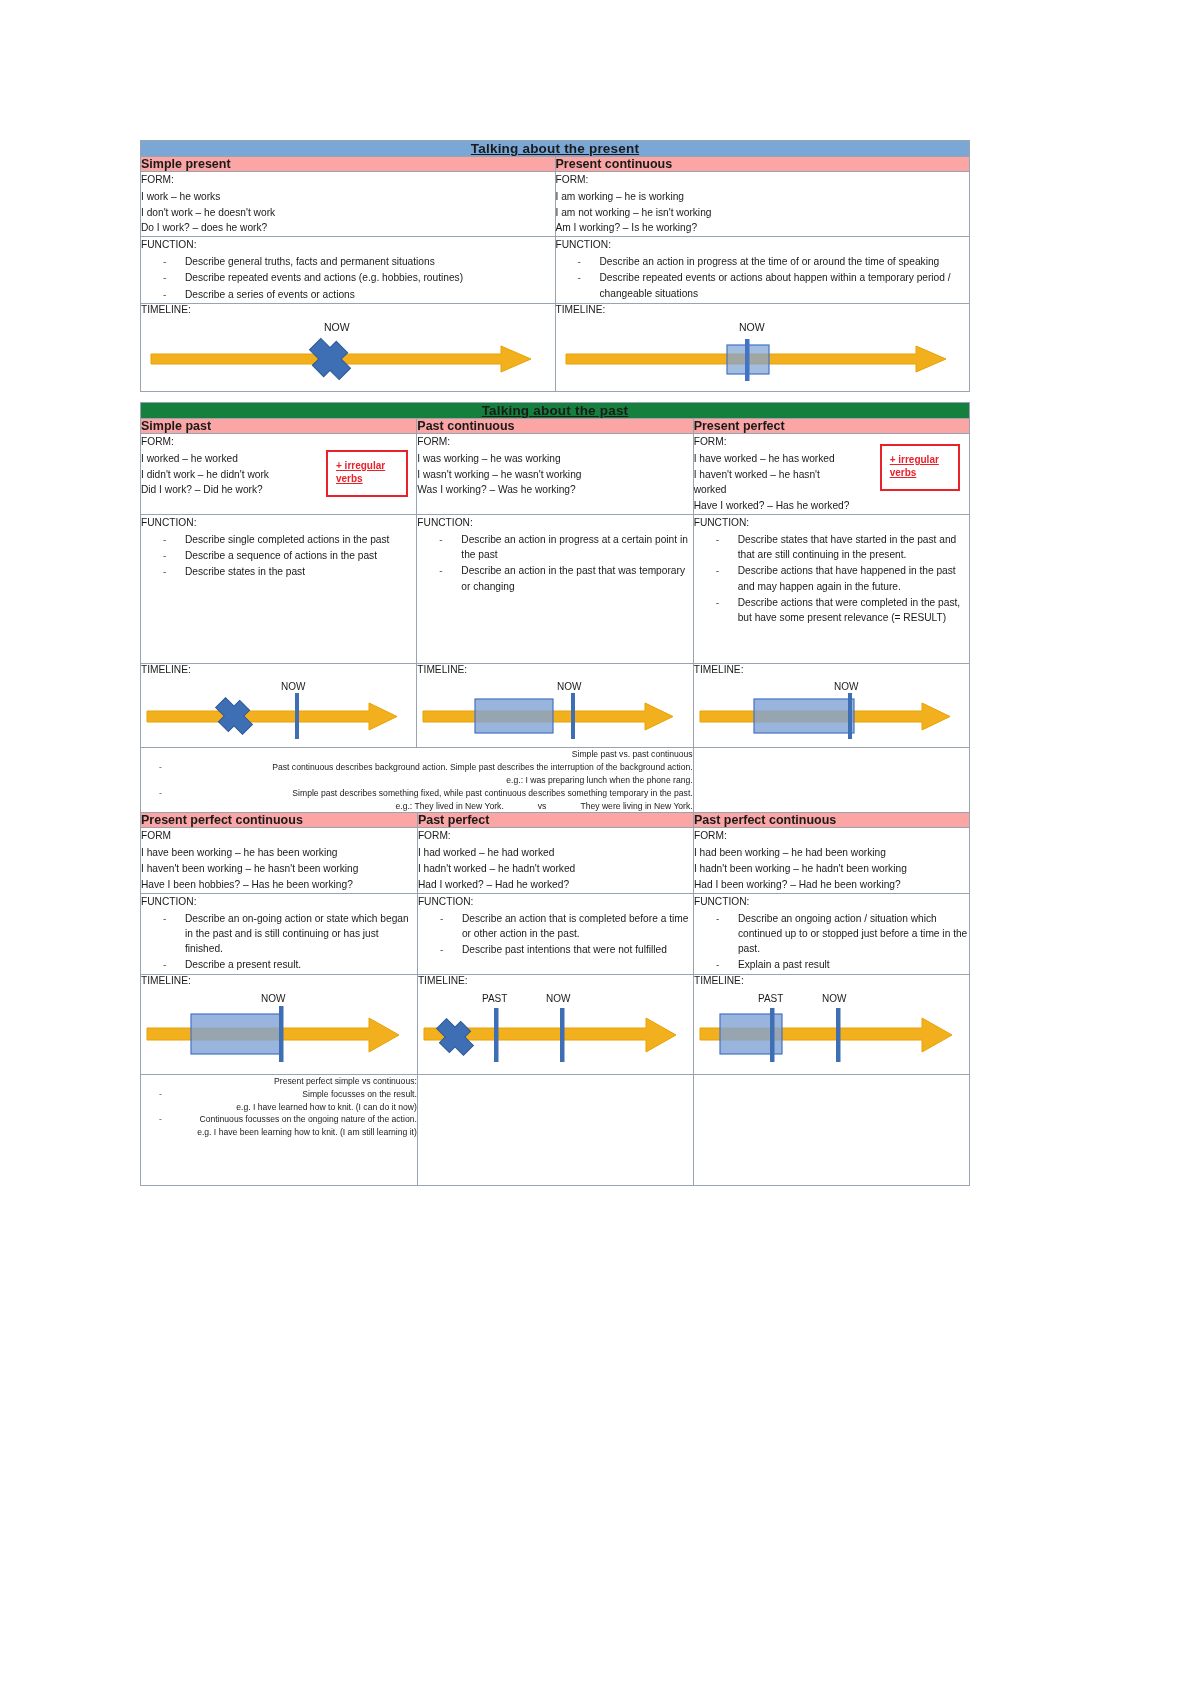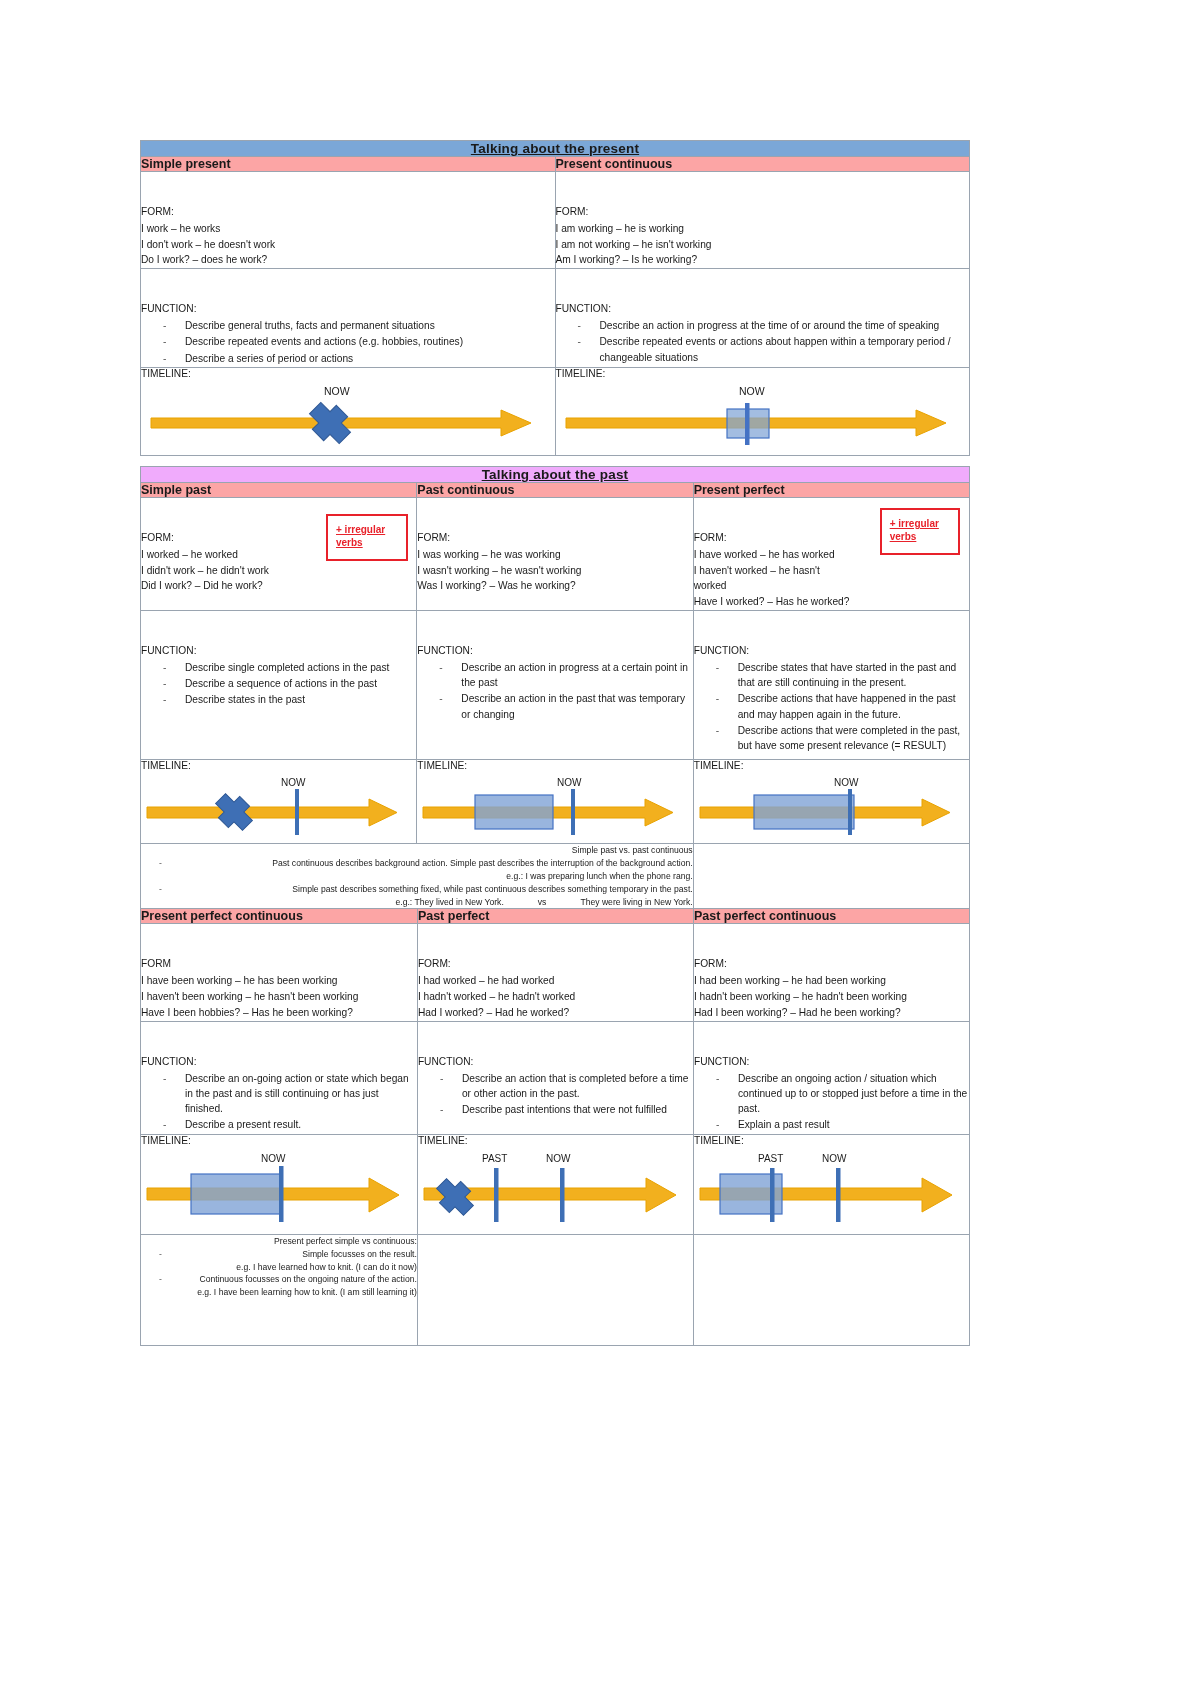--- a/index.html
+++ b/index.html
@@ -11,26 +11,26 @@
     -webkit-font-smoothing:none;
   }
   .page{position:relative;width:1200px;height:1696px;box-sizing:border-box;padding:140px 72px 0 140px;}
   table.grid{border-collapse:collapse;width:830px;table-layout:fixed;}
   table.grid td{border:1px solid #9aa4b0;vertical-align:top;padding:0;}
   .banner{
     background:#7ba7d7;text-align:center;font-weight:bold;font-size:13.5px;
     padding:7px 0 6px 0;letter-spacing:.2px;
   }
   .banner span{ text-decoration:underline; }
-  .banner.past{background:#f0abfc;}
+  .banner.past{background:#15803d;}
   .colhead{
     background:#fca5a5;font-weight:bold;font-size:12.5px;padding:6px 8px 5px 8px;
   }
   .cell{padding:6px 8px 7px 8px;font-size:10.2px;line-height:1.55;position:relative;}
-  .cell .lbl{display:block;margin-bottom:1px;margin-top:32px;}
+  .cell .lbl{display:block;margin-bottom:1px;}
   .cell .ln{display:block;}
   ul.fn{margin:1px 0 0 0;padding:0 0 0 14px;list-style:none;}
   ul.fn li{position:relative;padding-left:30px;margin-bottom:1px;line-height:1.5;}
   ul.fn li:before{content:"-";position:absolute;left:8px;top:0;color:#555;}
   .irrbox{
     position:absolute;border:2.2px solid #e8212a;background:#fff;
     color:#e8212a;font-weight:bold;font-size:10px;line-height:1.35;
     padding:7px 6px 9px 8px;text-align:left;
   }
   .irrbox u{text-decoration:underline;}
@@ -76,21 +76,21 @@
         <span class="ln">I am not working – he isn't working</span>
         <span class="ln">Am I working? – Is he working?</span>
       </td>
     </tr>
     <tr>
       <td class="cell">
         <span class="lbl">FUNCTION:</span>
         <ul class="fn">
           <li>Describe general truths, facts and permanent situations</li>
           <li>Describe repeated events and actions (e.g. hobbies, routines)</li>
-          <li>Describe a series of period or actions</li>
+          <li>Describe a series of events or actions</li>
         </ul>
       </td>
       <td class="cell">
         <span class="lbl">FUNCTION:</span>
         <ul class="fn">
           <li>Describe an action in progress at the time of or around the time of speaking</li>
           <li>Describe repeated events or actions about happen within a temporary period / changeable situations</li>
         </ul>
       </td>
     </tr>

